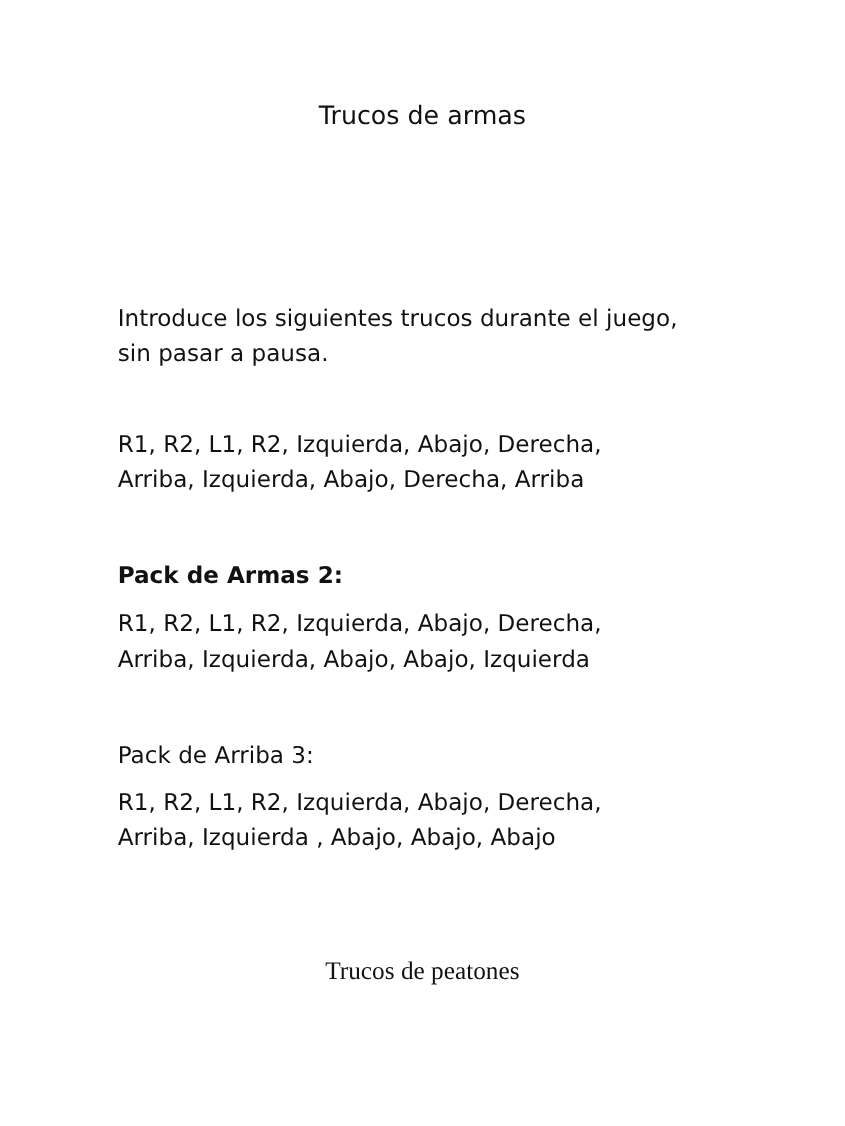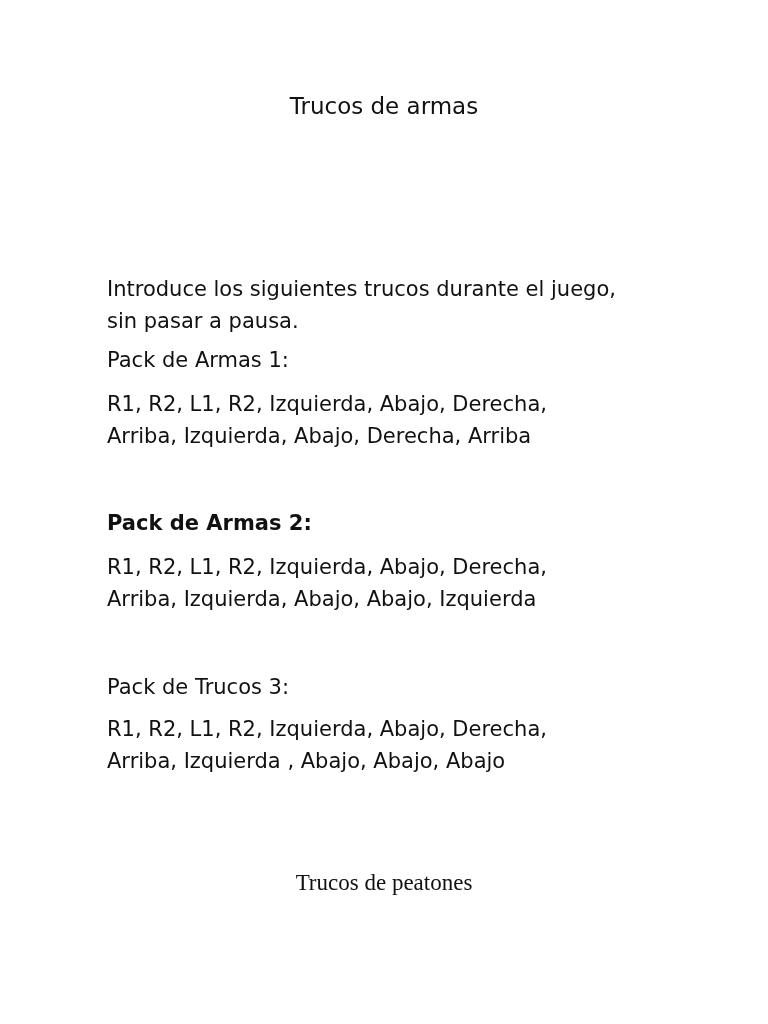--- a/index.html
+++ b/index.html
@@ -11,26 +11,25 @@
   </style>
 </head>
 <body>
 
 <div class="page">
   <div class="heading" style="top:92px;">Trucos de armas</div>
 
   <div class="para" style="top:242px;margin-top:32px;">Introduce los siguientes trucos durante el juego,
 sin pasar a pausa.</div>
 
-  <div class="label" style="top:346px;">Pack de Armas 1:</div>
   <div class="para" style="top:389px;">R1, R2, L1, R2, Izquierda, Abajo, Derecha,
 Arriba, Izquierda, Abajo, Derecha, Arriba</div>
 
   <div class="label" style="top:509px;font-weight:bold;">Pack de Armas 2:</div>
   <div class="para" style="top:552px;">R1, R2, L1, R2, Izquierda, Abajo, Derecha,
 Arriba, Izquierda, Abajo, Abajo, Izquierda</div>
 
-  <div class="label" style="top:673px;">Pack de Trucos 3:</div>
+  <div class="label" style="top:673px;">Pack de Arriba 3:</div>
   <div class="para" style="top:714px;">R1, R2, L1, R2, Izquierda, Abajo, Derecha,
 Arriba, Izquierda , Abajo, Abajo, Abajo</div>
 
   <div class="heading" style="top:869px;font-family:Liberation Serif, serif;">Trucos de peatones</div>
 </div>
 
 </body></html>

